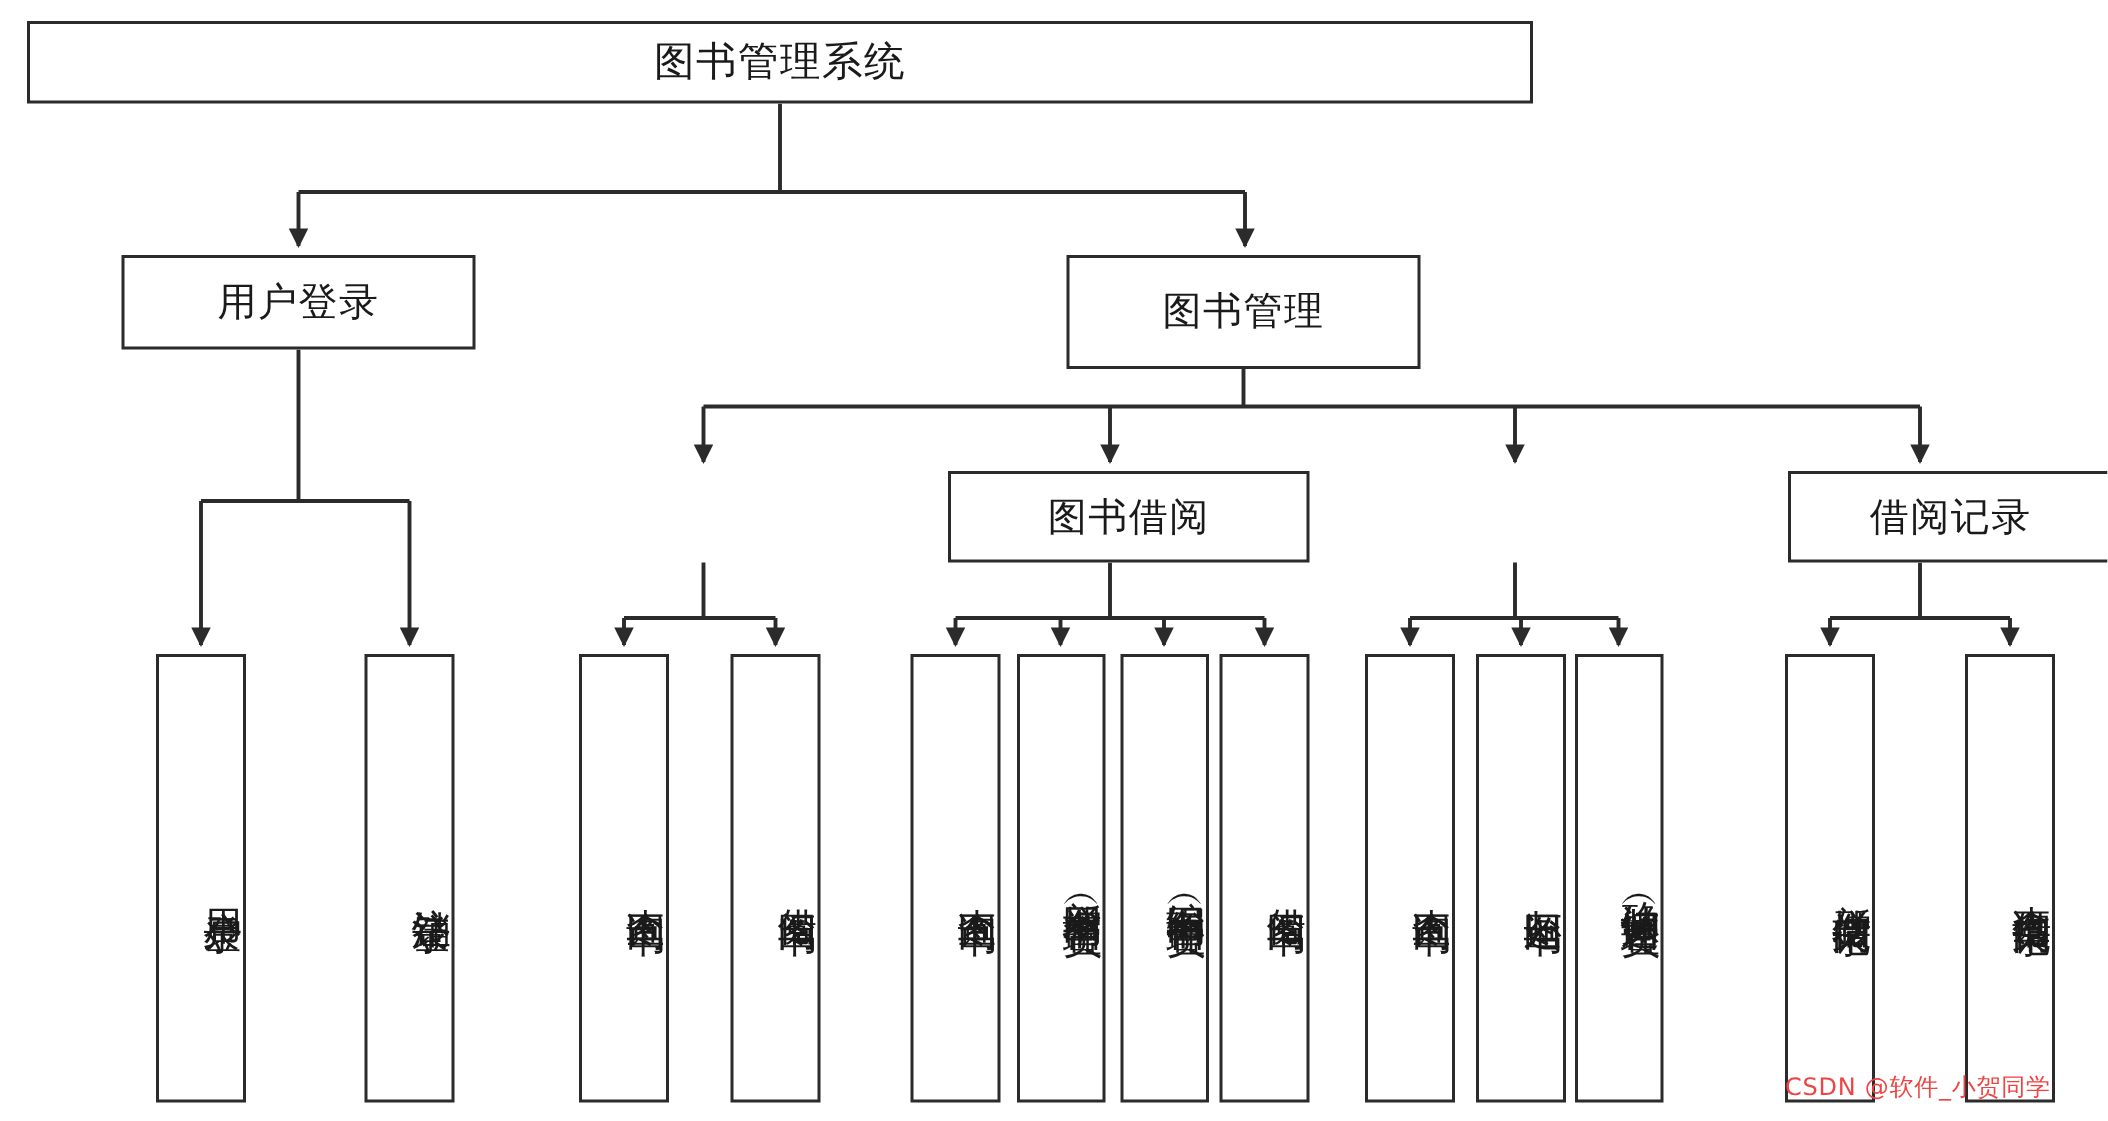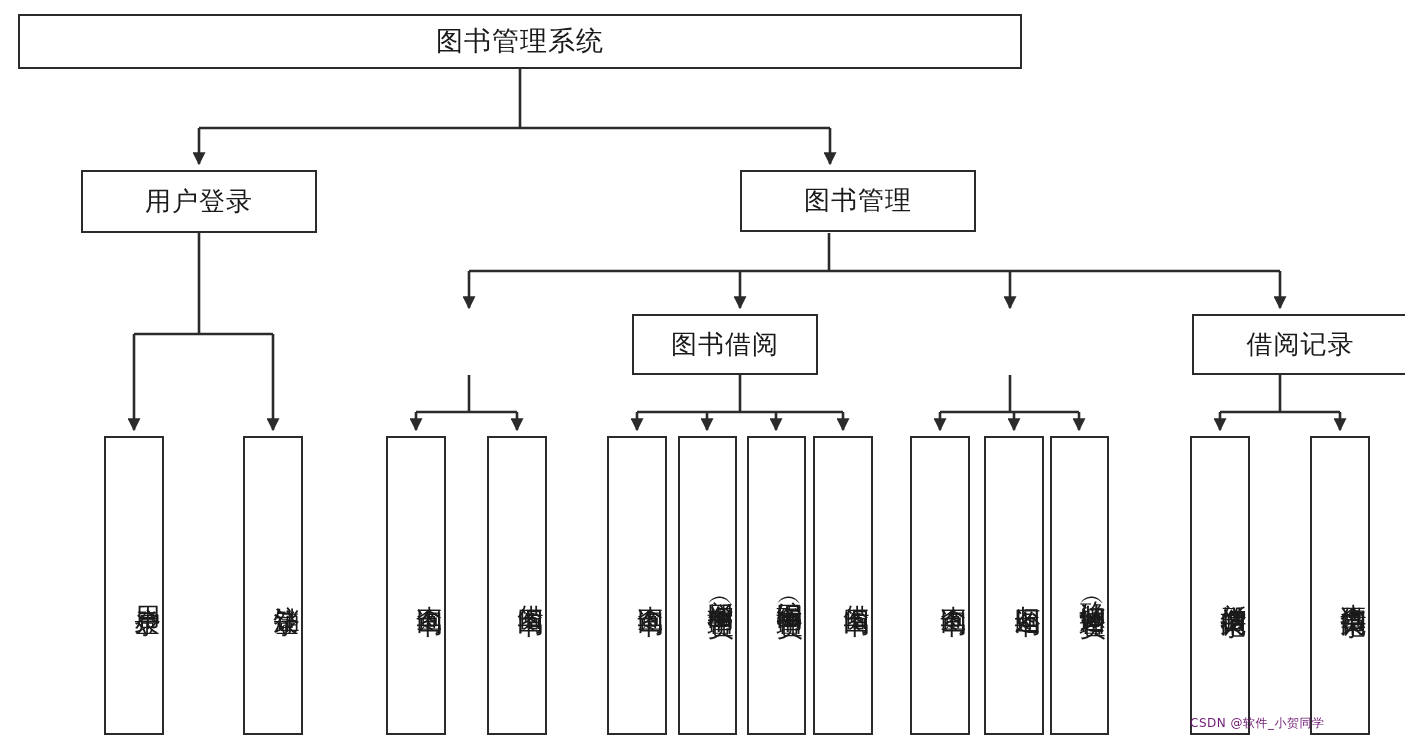--- a/index.html
+++ b/index.html
@@ -33,40 +33,39 @@
     display: flex;
     align-items: center;
     justify-content: center;
     color: #1a1a1a;
   }
   .node-h {
     font-size: 26px;
     letter-spacing: 1px;
     line-height: 1;
     white-space: nowrap;
-    font-family: Liberation Serif, serif;
   }
   .node-h.root {
     font-size: 27px;
   }
   .node-v {
     writing-mode: vertical-rl;
     text-orientation: upright;
     font-size: 26px;
     line-height: 1.12;
     letter-spacing: 2px;
     align-items: flex-start;
     justify-content: center;
     padding-top: 6px;
     white-space: nowrap;
   }
   .watermark {
     position: absolute;
-    font-size: 12px;
-    color: #701a75;
+    font-size: 16px;
+    color: #ef4444;
     white-space: nowrap;
     letter-spacing: 0.5px;
     text-align: center;
   }
 </style>
 </head>
 <body>
 
 <div id="canvas">
 
@@ -118,24 +117,24 @@
       <path d="M 1220 412 L 1340 412"></path>
       <path d="M 1220 412 L 1220 430" marker-end="url(#arrow)"></path>
       <path d="M 1340 412 L 1340 430" marker-end="url(#arrow)"></path>
     </g>
   </svg>
 
   <div class="node node-h root" style="left:18px; top:14px; width:1004px; height:55px;">图书管理系统</div>
 
   <div class="node node-h" style="left:81px; top:170px; width:236px; height:63px;">用户登录</div>
 
-  <div class="node node-h" style="left:740px; top:170px; width:236px; height:62px;">图书管理</div>
+  <div class="node node-h" style="left:711px; top:170px; width:236px; height:76px;">图书管理</div>
 
 
-  <div class="node node-h" style="left:632px; top:314px; width:186px; height:61px;">图书借阅</div>
+  <div class="node node-h" style="left:632px; top:314px; width:241px; height:61px;">图书借阅</div>
 
 
   <div class="node node-h" style="left:1192px; top:314px; width:217px; height:61px;">借阅记录</div>
 
   <div class="node node-v" style="left:104px; top:436px; width:60px; height:299px;">用户登录</div>
 
   <div class="node node-v" style="left:243px; top:436px; width:60px; height:299px;">注销登录</div>
 
   <div class="node node-v" style="left:386px; top:436px; width:60px; height:299px;">查询图书</div>
 

